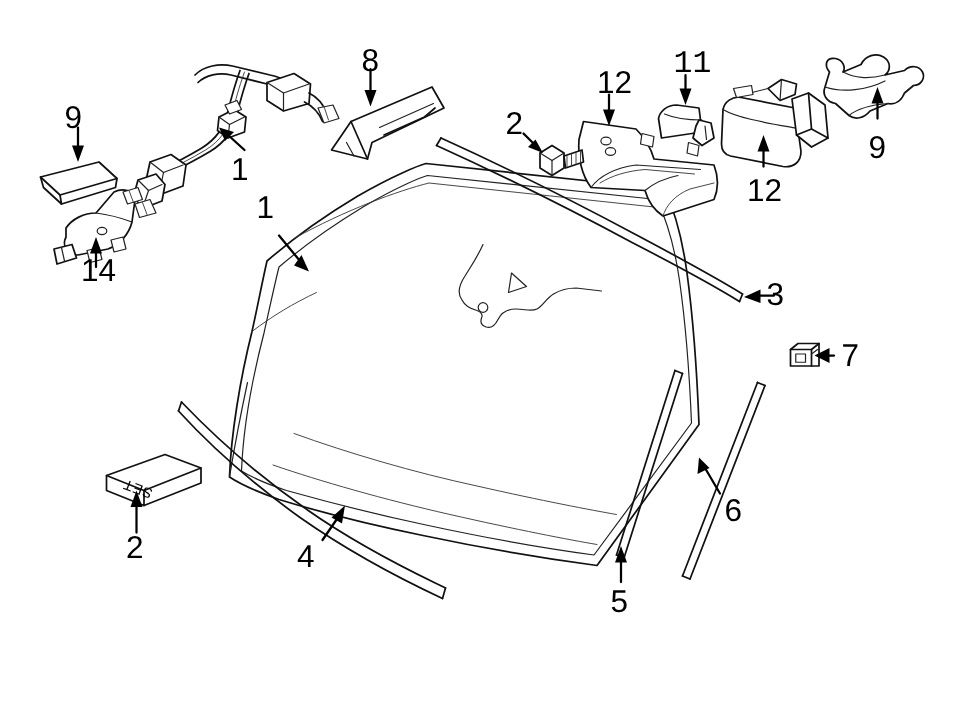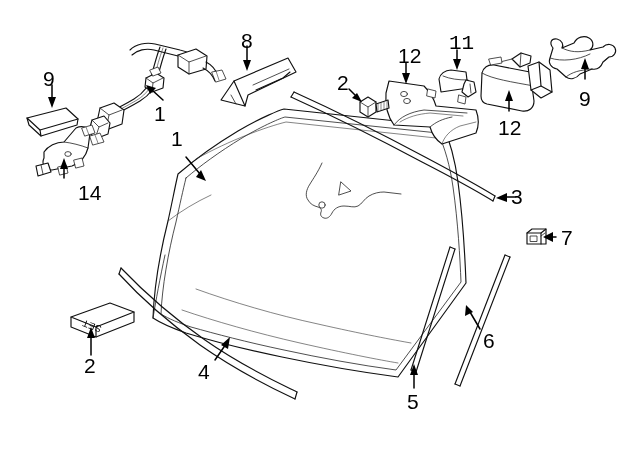--- a/index.html
+++ b/index.html
@@ -437,19 +437,19 @@
   <div class="callout" style="left:579px; top:88px;">9</div>
 
   <div class="callout" style="left:498px; top:117px;">12</div>
 
   <div class="callout" style="left:449px; top:33px;font-family:Liberation Mono, monospace;">11</div>
 
   <div class="callout" style="left:398px; top:45px;">12</div>
 
   <div class="callout" style="left:337px; top:72px;">2</div>
 
-  <div class="callout" style="left:54px; top:182px;margin-left:24px;">14</div>
+  <div class="callout" style="left:54px; top:170px;">14</div>
 
   <div class="callout" style="left:43px; top:68px;">9</div>
 
   <div class="callout" style="left:154px; top:103px;">1</div>
 
 </div>
 
 </body></html>

